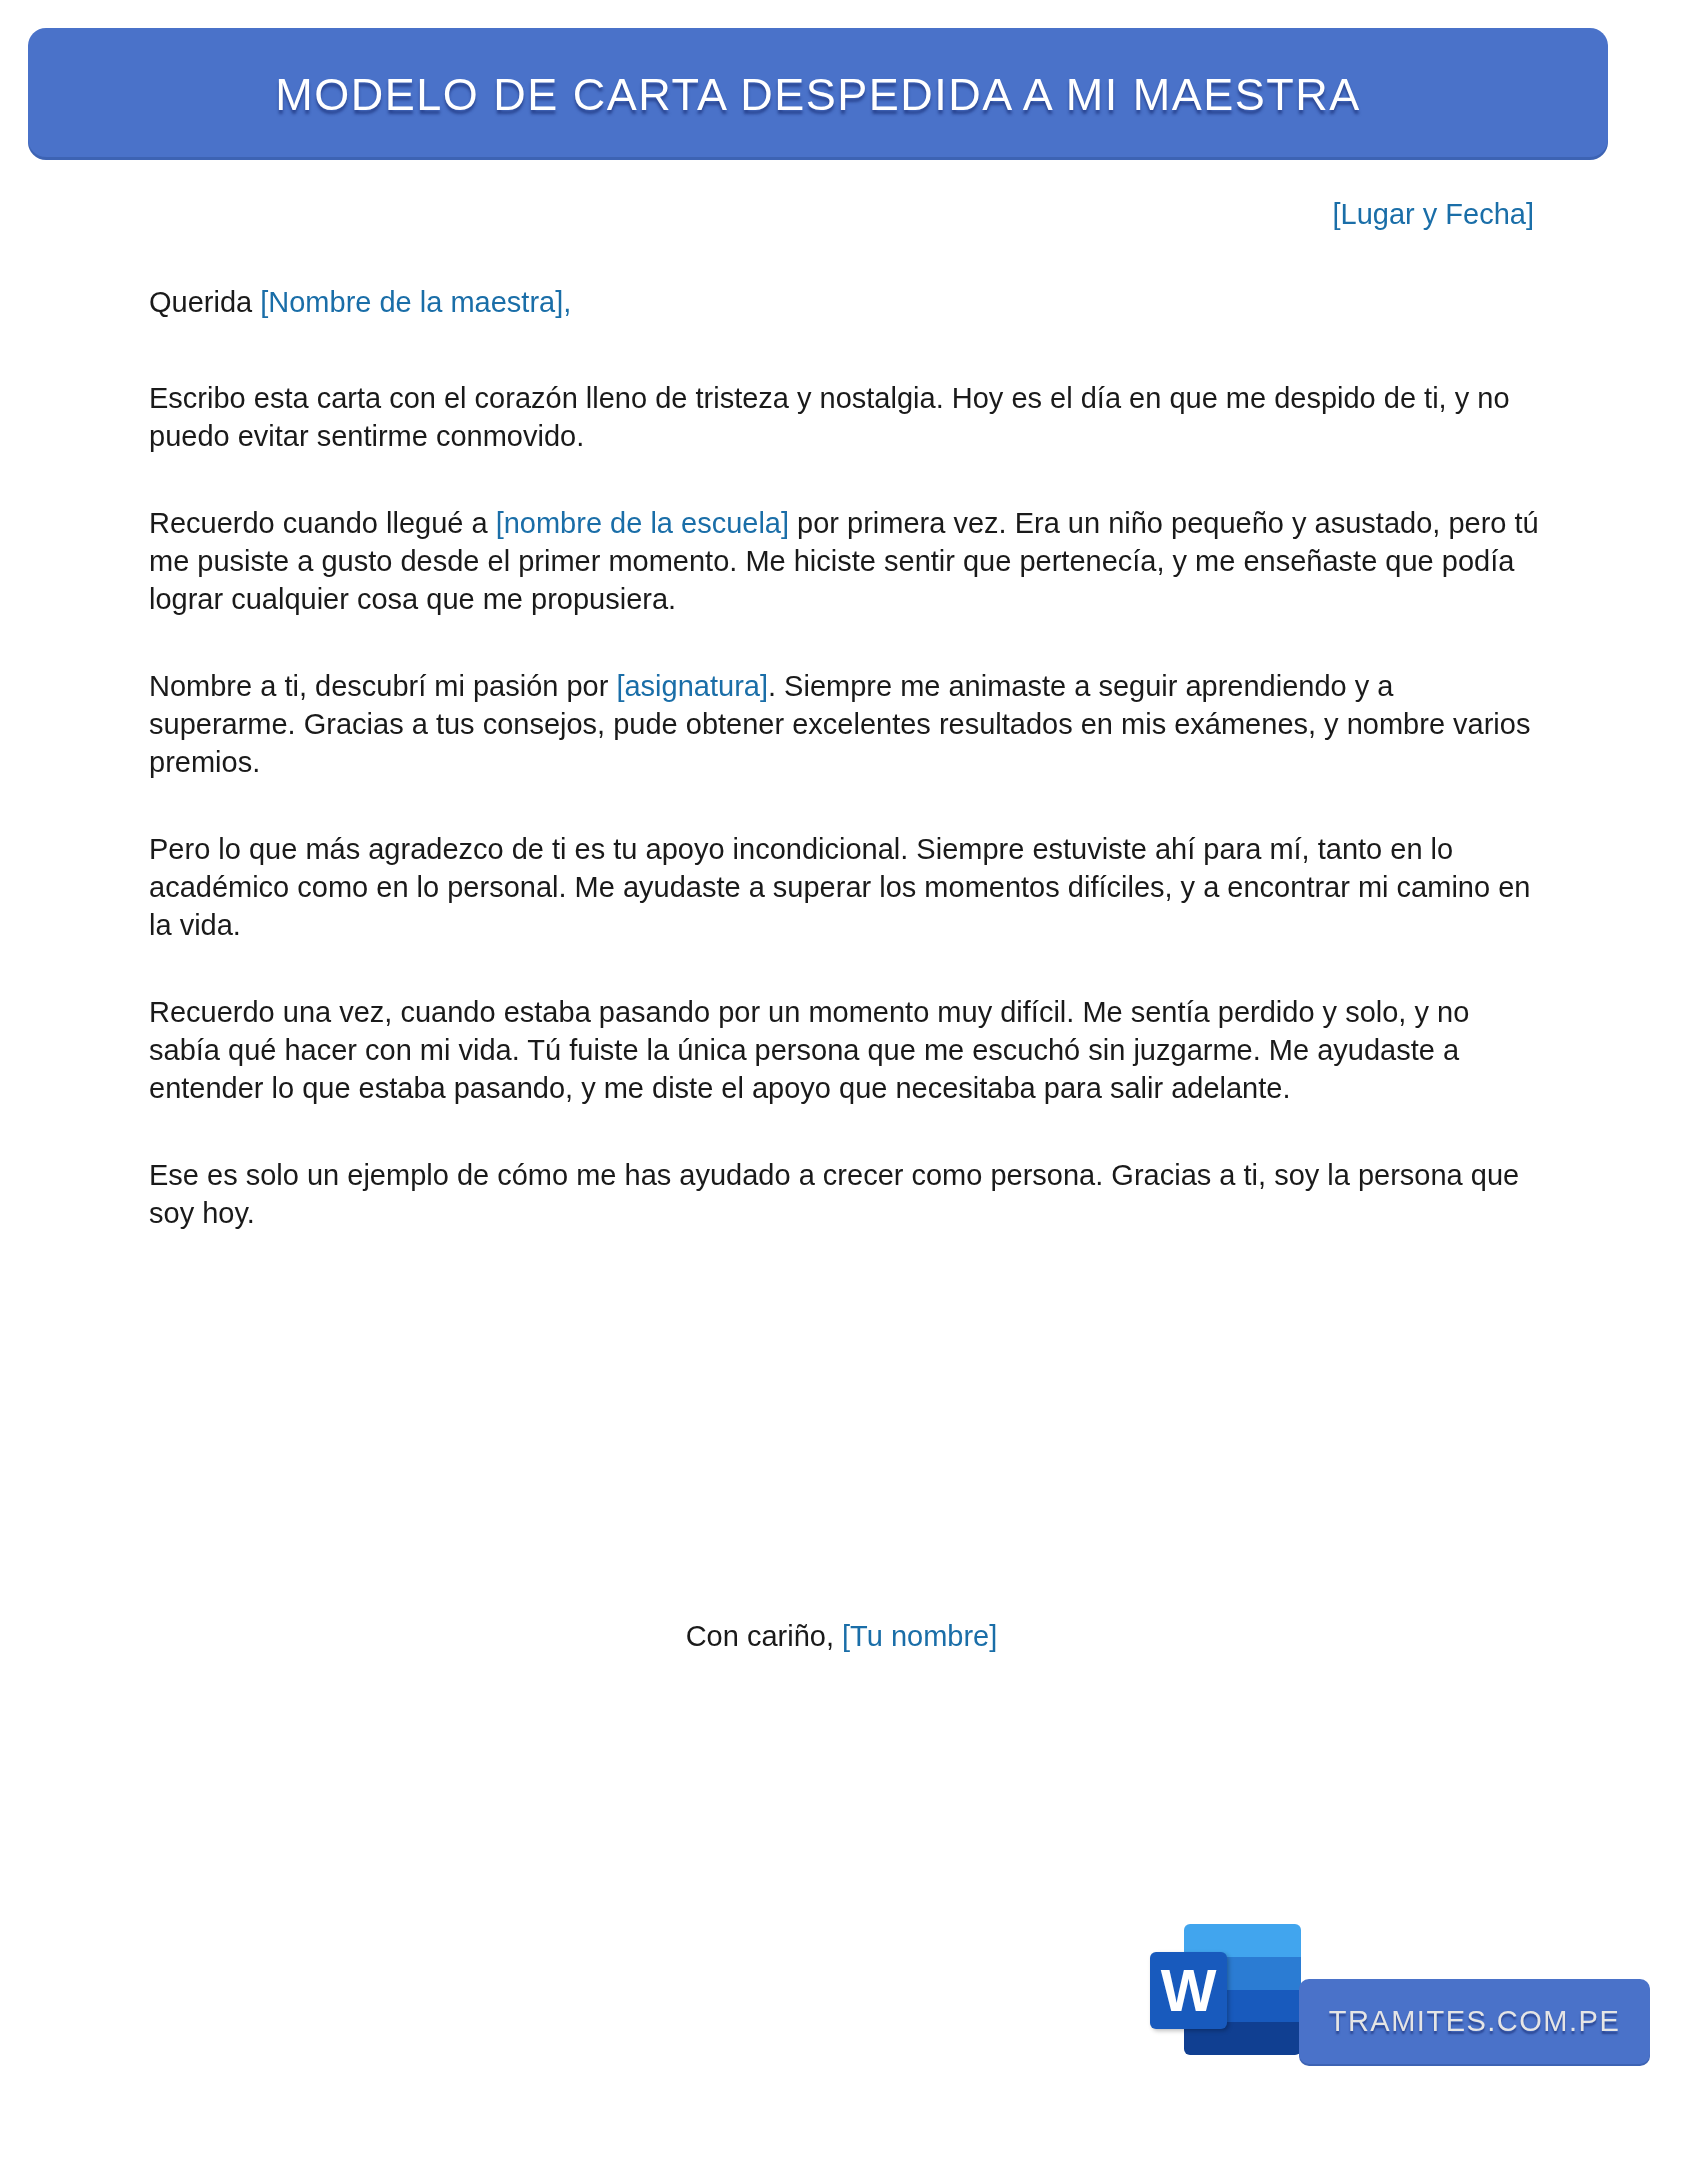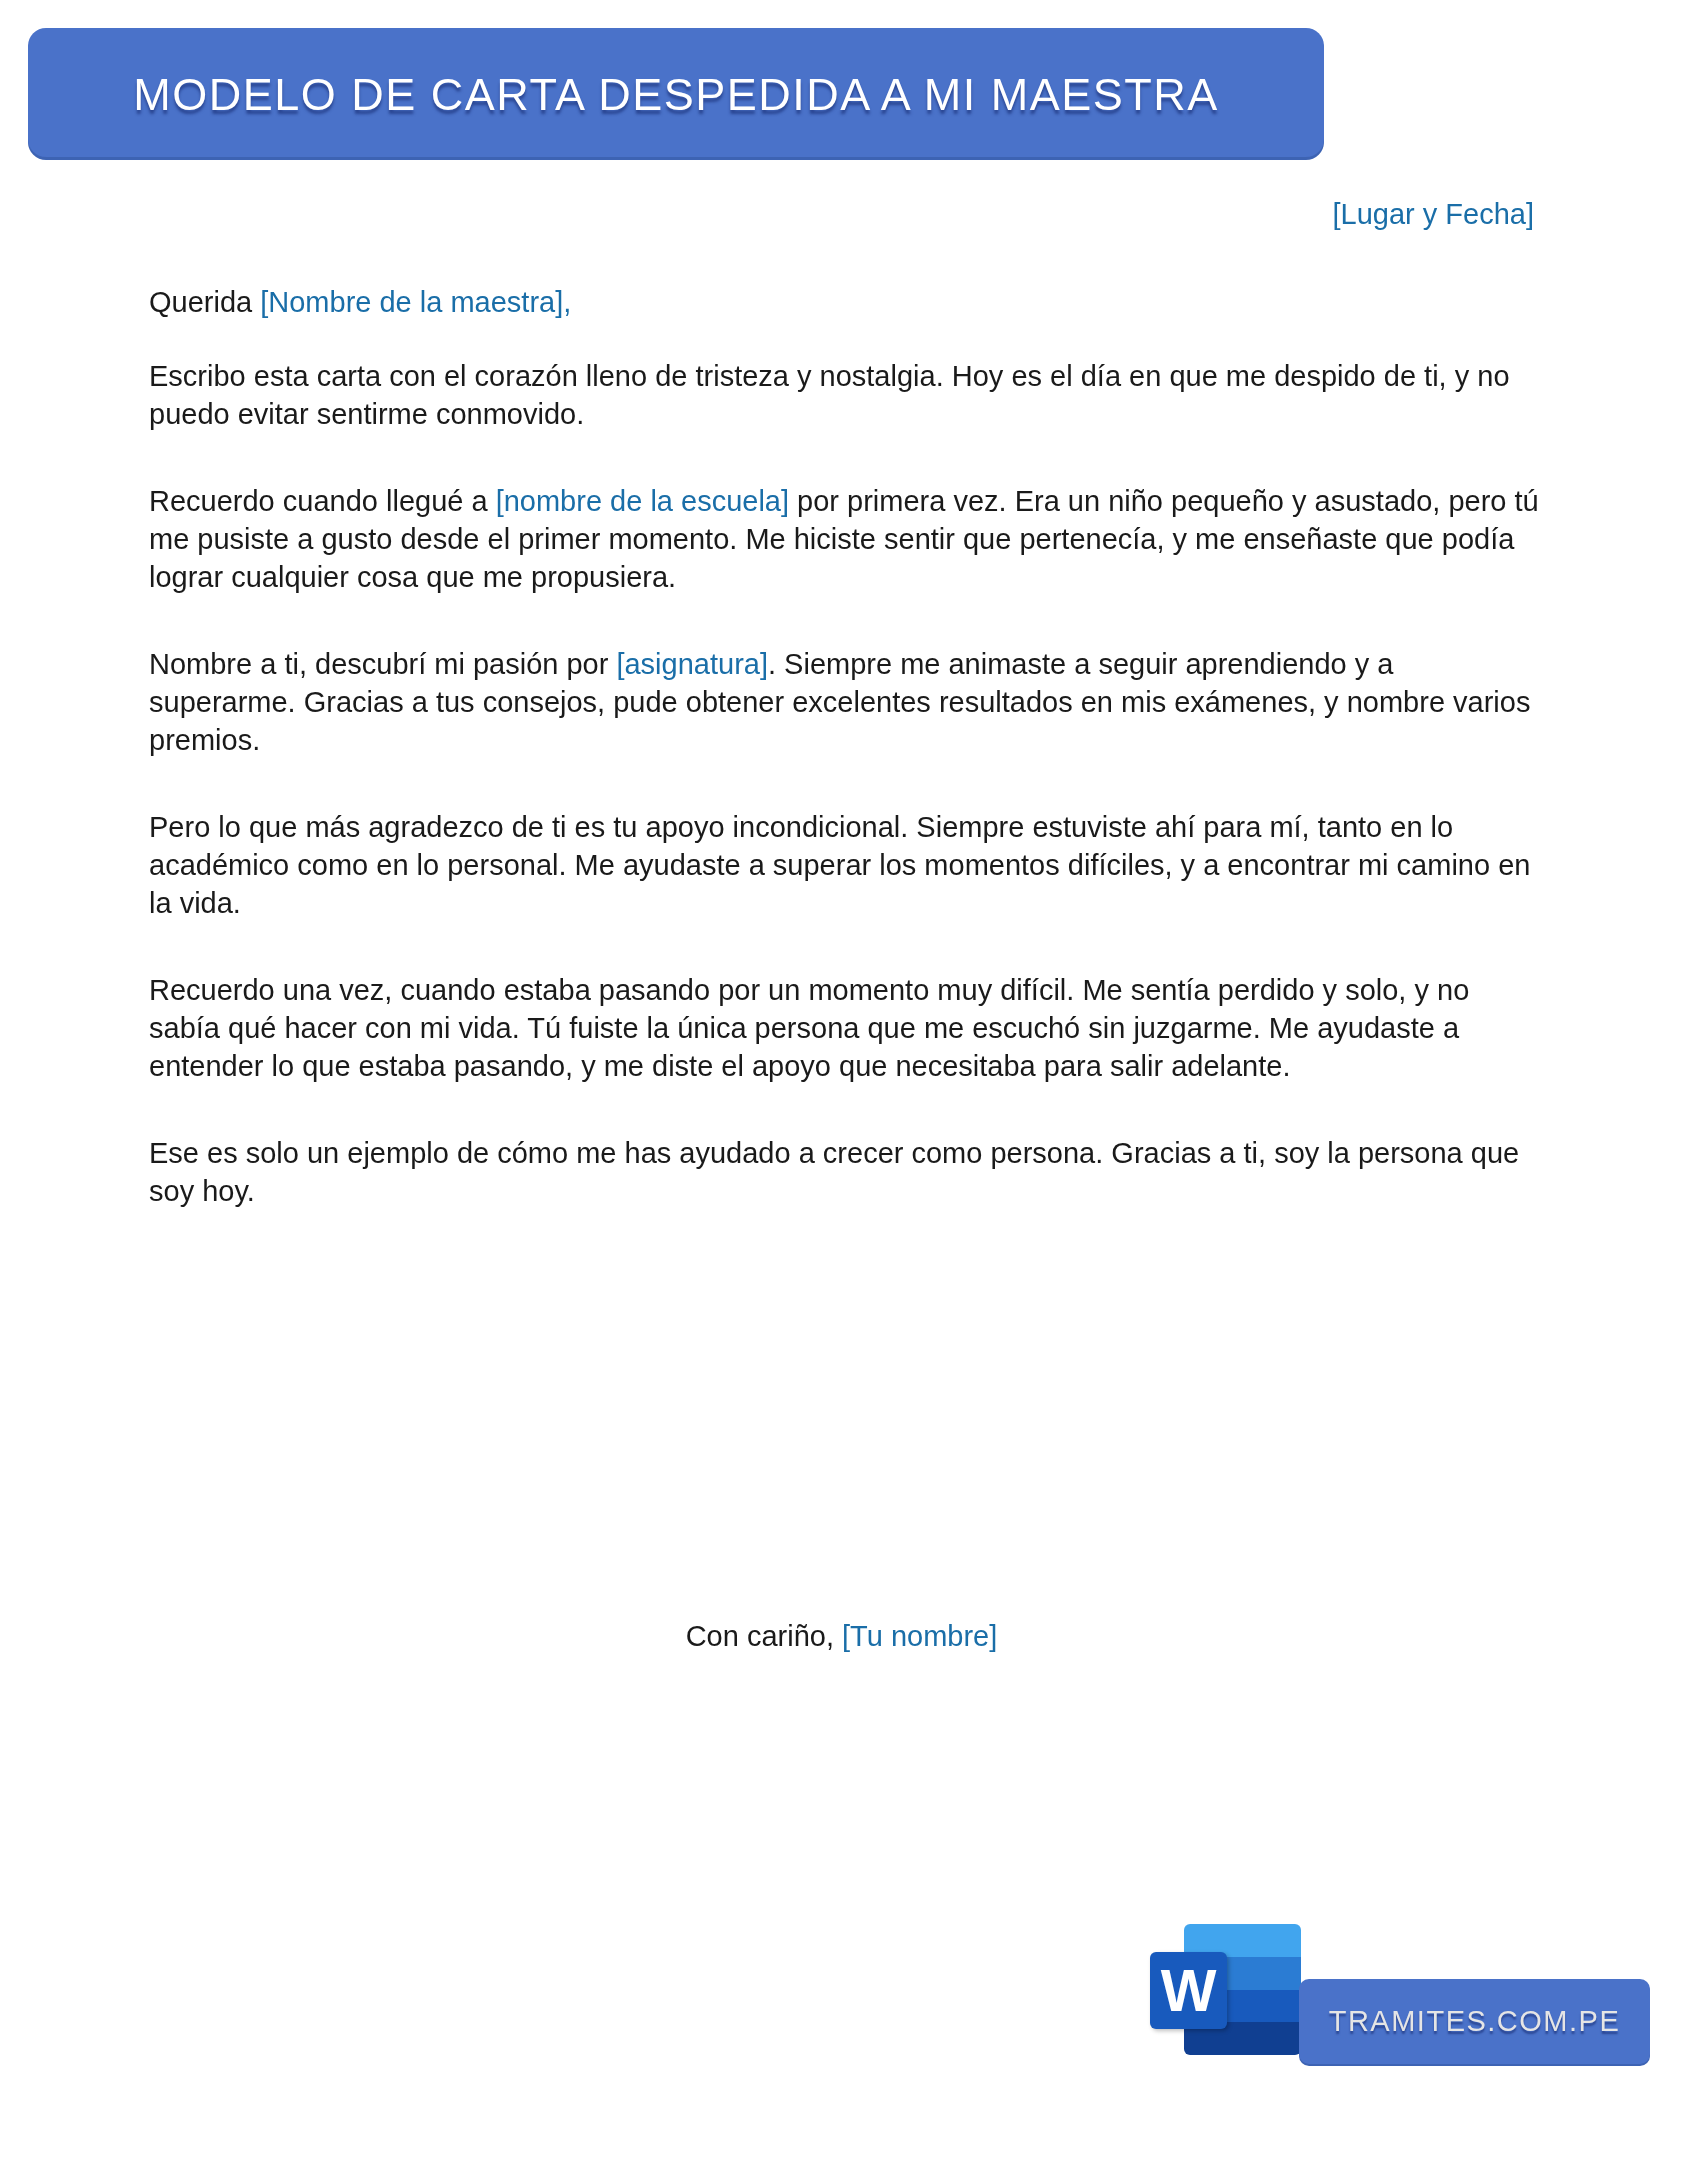--- a/index.html
+++ b/index.html
@@ -1,27 +1,27 @@
 <!DOCTYPE html>
 <html><head>
 <meta charset="utf-8">
 <style>
   html, body { margin: 0; padding: 0; background: #ffffff; }
   body { width: 1683px; height: 2178px; position: relative; overflow: hidden;
          font-family: "Liberation Sans", sans-serif; color: #1a1a1a; }
-  .banner { position: absolute; left: 28px; top: 28px; width: 1296px; height: 129px;
+  .banner { position: absolute; left: 28px; top: 28px; width: 1580px; height: 129px;
             background: #4a72c9; border-radius: 18px;
             box-shadow: 0 3px 0 #3d63b3; display: flex; align-items: center; justify-content: center; }
   .banner-title { color: #ffffff; font-size: 45px; letter-spacing: 1.5px; font-weight: normal;
                   text-shadow: 0 4px 3px rgba(20,40,110,0.6); margin-top: 4px; }
   .date { position: absolute; right: 149px; top: 198px; font-size: 29px; color: #1a6ea8; }
   .body { position: absolute; left: 149px; top: 283px; width: 1396px; font-size: 29px; line-height: 38px; }
   .para { margin: 0; }
   .ph { color: #1a6ea8; }
-  .greeting { margin-bottom: 36px; }
+  .greeting { margin-bottom: 58px; }
   .p-gap { margin-bottom: 49px; }
   .sign { position: absolute; left: 0; width: 1683px; top: 1620px; text-align: center; font-size: 29px; }
   .word-logo { position: absolute; left: 1150px; top: 1924px; width: 150px; height: 131px; }
   .word-back { position: absolute; left: 34px; top: 0; width: 117px; height: 131px; border-radius: 6px;
                background: linear-gradient(180deg, #41a5ee 0%, #41a5ee 25%, #2b7cd3 25%, #2b7cd3 50%, #185abd 50%, #185abd 75%, #103f91 75%, #103f91 100%); }
   .word-front { position: absolute; left: 0; top: 28px; width: 77px; height: 77px; border-radius: 6px;
                 background: #185abd; color: #ffffff; font-weight: bold; font-size: 59px;
                 display: flex; align-items: center; justify-content: center; box-shadow: 2px 2px 4px rgba(0,0,0,0.25); }
   .tramites { position: absolute; left: 1299px; top: 1979px; width: 351px; height: 85px; background: #4a72c9;
               border-radius: 10px; display: flex; align-items: center; justify-content: center;

